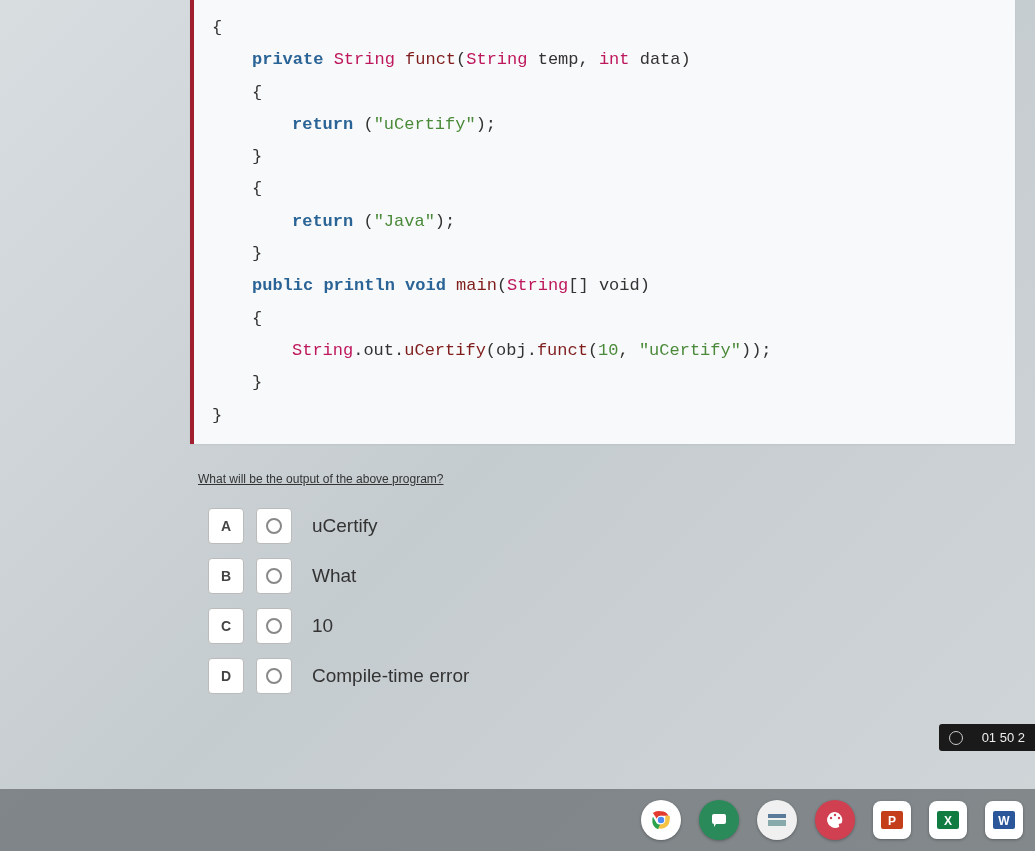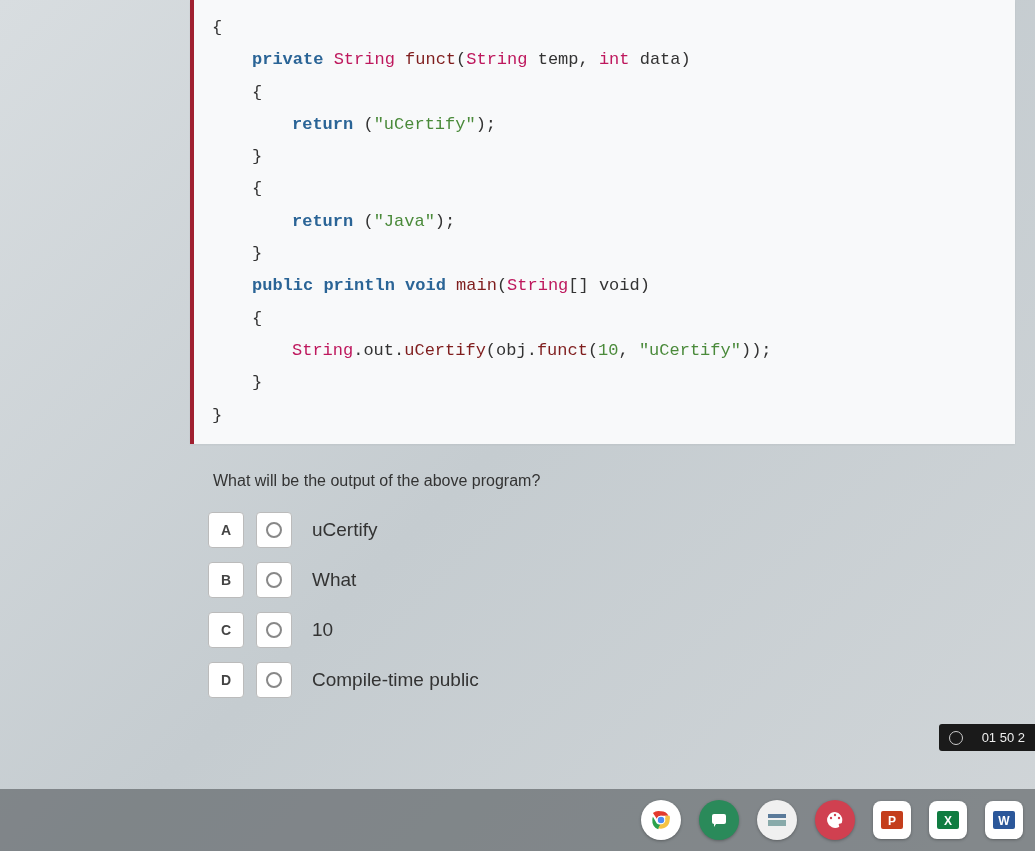--- a/index.html
+++ b/index.html
@@ -32,24 +32,25 @@
   .kw { color: #2a6496; font-weight: bold; }
   .cls { color: #a02030; }
   .type { color: #be185d; }
   .fn { color: #7f1d1d; }
   .str { color: #4a8a3a; }
   .num { color: #4a8a3a; }
   .pln { color: #333; }
   .ind1 { padding-left: 40px; display:block;}
   .ind2 { padding-left: 80px; display:block;}
   .question {
-    font-size: 16px;
+    font-size: 12px;
     color: #333;
     margin-bottom: 22px;
-    margin-left: 23px;
+    margin-left: 8px;
+    text-decoration: underline;
   }
   .options {
     margin-left: 18px;
   }
   .option-row {
     display: flex;
     align-items: center;
     margin-bottom: 14px;
     gap: 12px;
   }
@@ -177,21 +178,21 @@
       <div class="opt-radio">
           <div class="opt-radio-inner"></div>
         </div>
       <div class="opt-label">10</div>
     </div>
     <div class="option-row">
       <div class="opt-letter">D</div>
       <div class="opt-radio">
           <div class="opt-radio-inner"></div>
         </div>
-      <div class="opt-label">Compile-time public</div>
+      <div class="opt-label">Compile-time error</div>
     </div>
   </div>
 </div>
 
 <div class="timer-pill">
   <span class="clock-icon"></span>
   <span>01 50 2</span>
 </div>
 
 <div class="taskbar">

